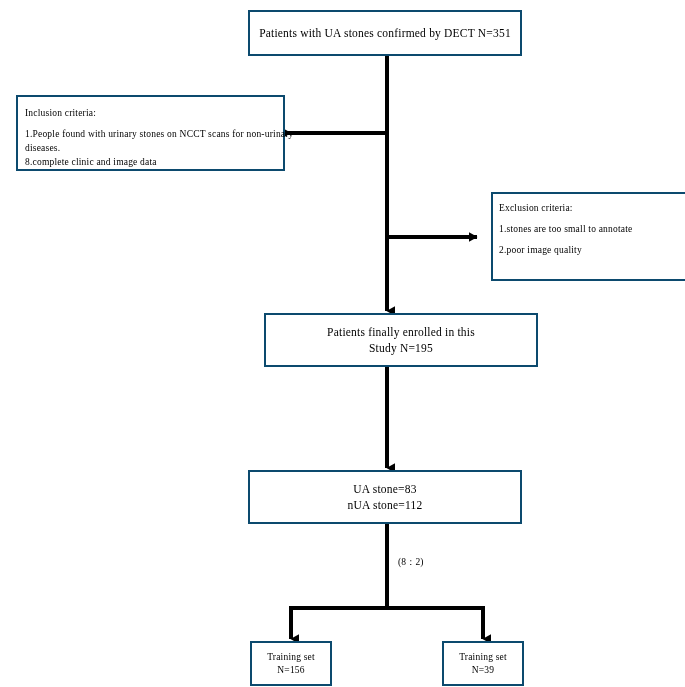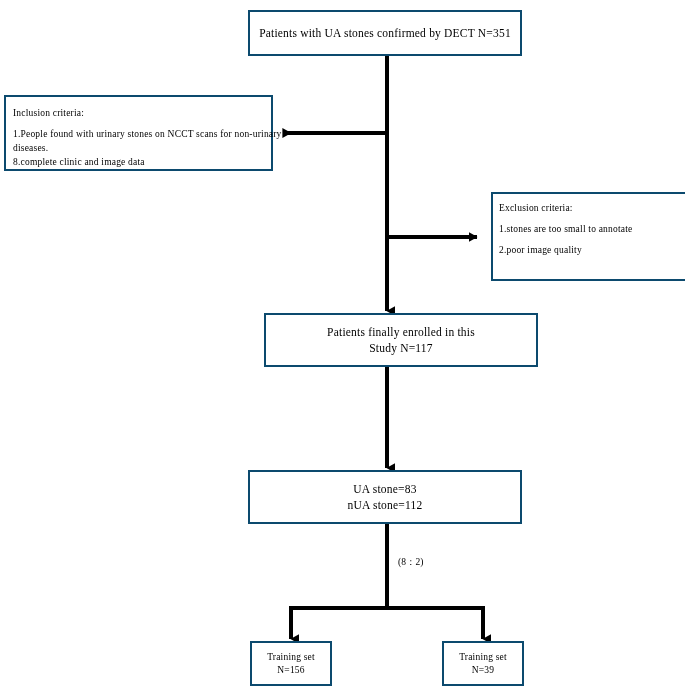--- a/index.html
+++ b/index.html
@@ -49,21 +49,21 @@
     white-space: nowrap;
     letter-spacing: 0.2px;
   }
 
   
   #node-enrolled-top {
     left: 248px; top: 10px; width: 274px; height: 46px;
     font-size: 11.5px;
   }
   #node-inclusion {
-    left: 4px; top: 95px; width: 269px; height: 76px;
+    left: 16px; top: 95px; width: 269px; height: 76px;
     font-size: 9.5px;
     padding: 9px 7px 0 7px;
   }
   #node-inclusion .line { line-height: 14px; }
   #node-inclusion .gap { height: 9px; }
 
   #node-exclusion {
     left: 483px; top: 192px; width: 198px; height: 89px;
     font-size: 9.5px;
     padding: 8px 6px 0 6px;
@@ -156,21 +156,21 @@
     <span class="line">Exclusion criteria:</span>
     <span class="gap"></span>
     <span class="line">1.stones are too small to annotate</span>
     <span class="gap"></span>
     <span class="line">2.poor image quality</span>
     <span class="gap"></span>
   </div>
 
   <div class="node node-center" id="node-final-enrolled">
     <span class="line">Patients finally enrolled in this</span>
-    <span class="line">Study N=117</span>
+    <span class="line">Study N=195</span>
   </div>
 
   <div class="node node-center" id="node-stone-split">
     <span class="line">UA stone=83</span>
     <span class="line">nUA stone=112</span>
   </div>
 
   <div id="ratio-label">(8：2)</div>
 
   <div class="node node-center" id="node-train-left">

